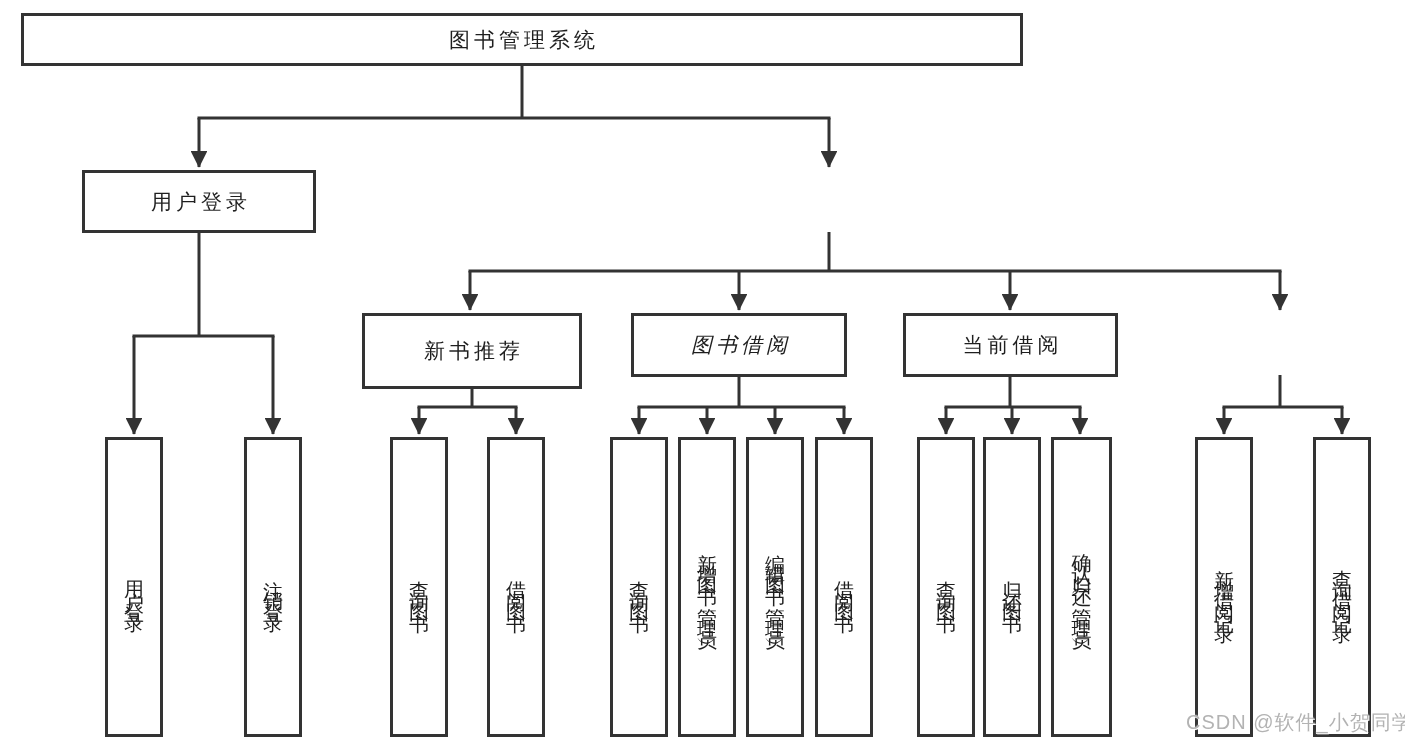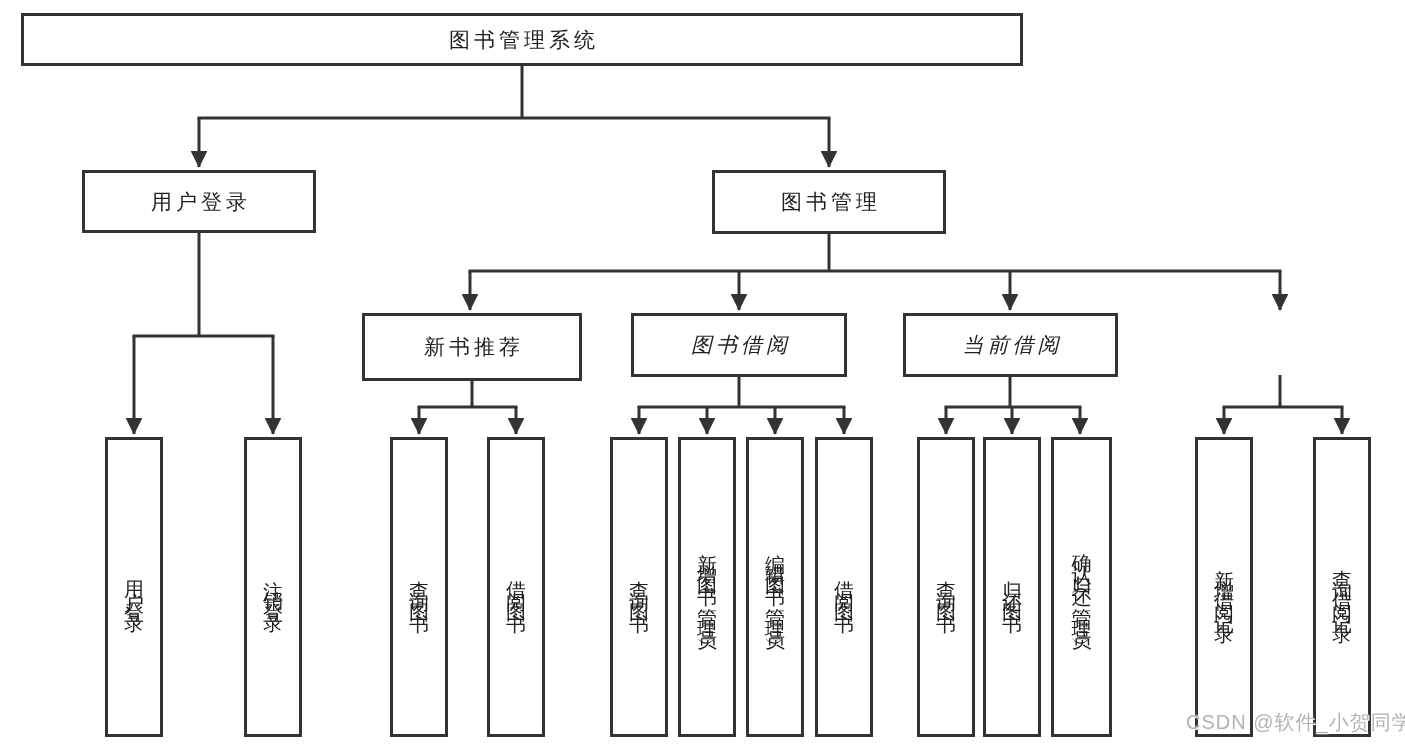--- a/index.html
+++ b/index.html
@@ -126,31 +126,28 @@
     </g>
   </svg>
 
   <div class="hbox" style="left:21px; top:13px; width:1002px; height:53px;">
     <span class="lbl">图书管理系统</span>
   </div>
 
   <div class="hbox" style="left:82px; top:170px; width:234px; height:63px;">
     <span class="lbl">用户登录</span>
   </div>
-  <div class="hbox" style="left:712px; top:170px; width:234px; height:64px;">
-    <span class="lbl">图书管理</span>
-  </div>
 
-  <div class="hbox" style="left:362px; top:313px; width:220px; height:68px;">
+  <div class="hbox" style="left:362px; top:313px; width:220px; height:76px;">
     <span class="lbl">新书推荐</span>
   </div>
   <div class="hbox" style="left:631px; top:313px; width:216px; height:64px;font-style:italic;">
     <span class="lbl">图书借阅</span>
   </div>
-  <div class="hbox" style="left:903px; top:313px; width:215px; height:64px;font-style:italic;">
+  <div class="hbox" style="left:903px; top:313px; width:215px; height:64px;">
     <span class="lbl">当前借阅</span>
   </div>
 
   <div class="vbox" style="left:105px;">
     <span class="vlbl">用户登录</span>
   </div>
   <div class="vbox" style="left:244px;">
     <span class="vlbl">注销登录</span>
   </div>
 

